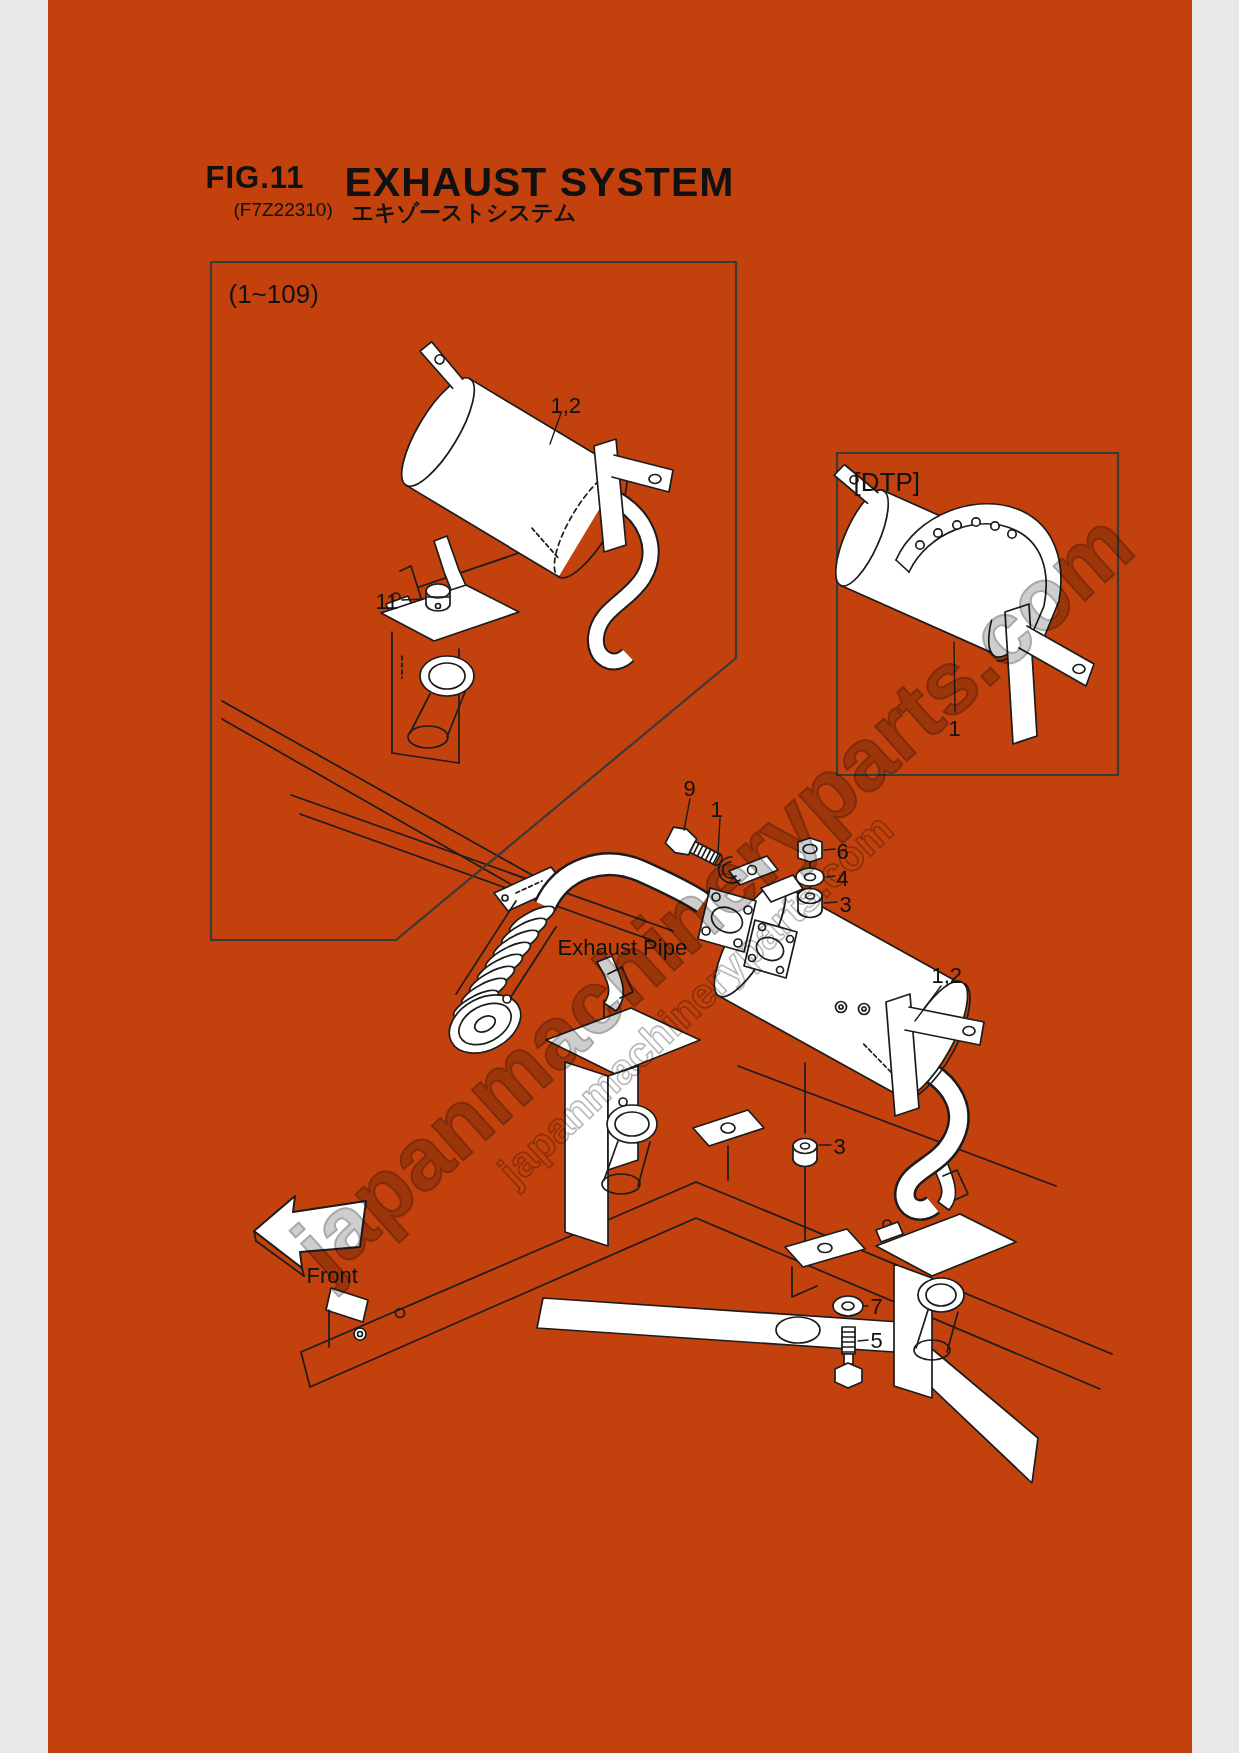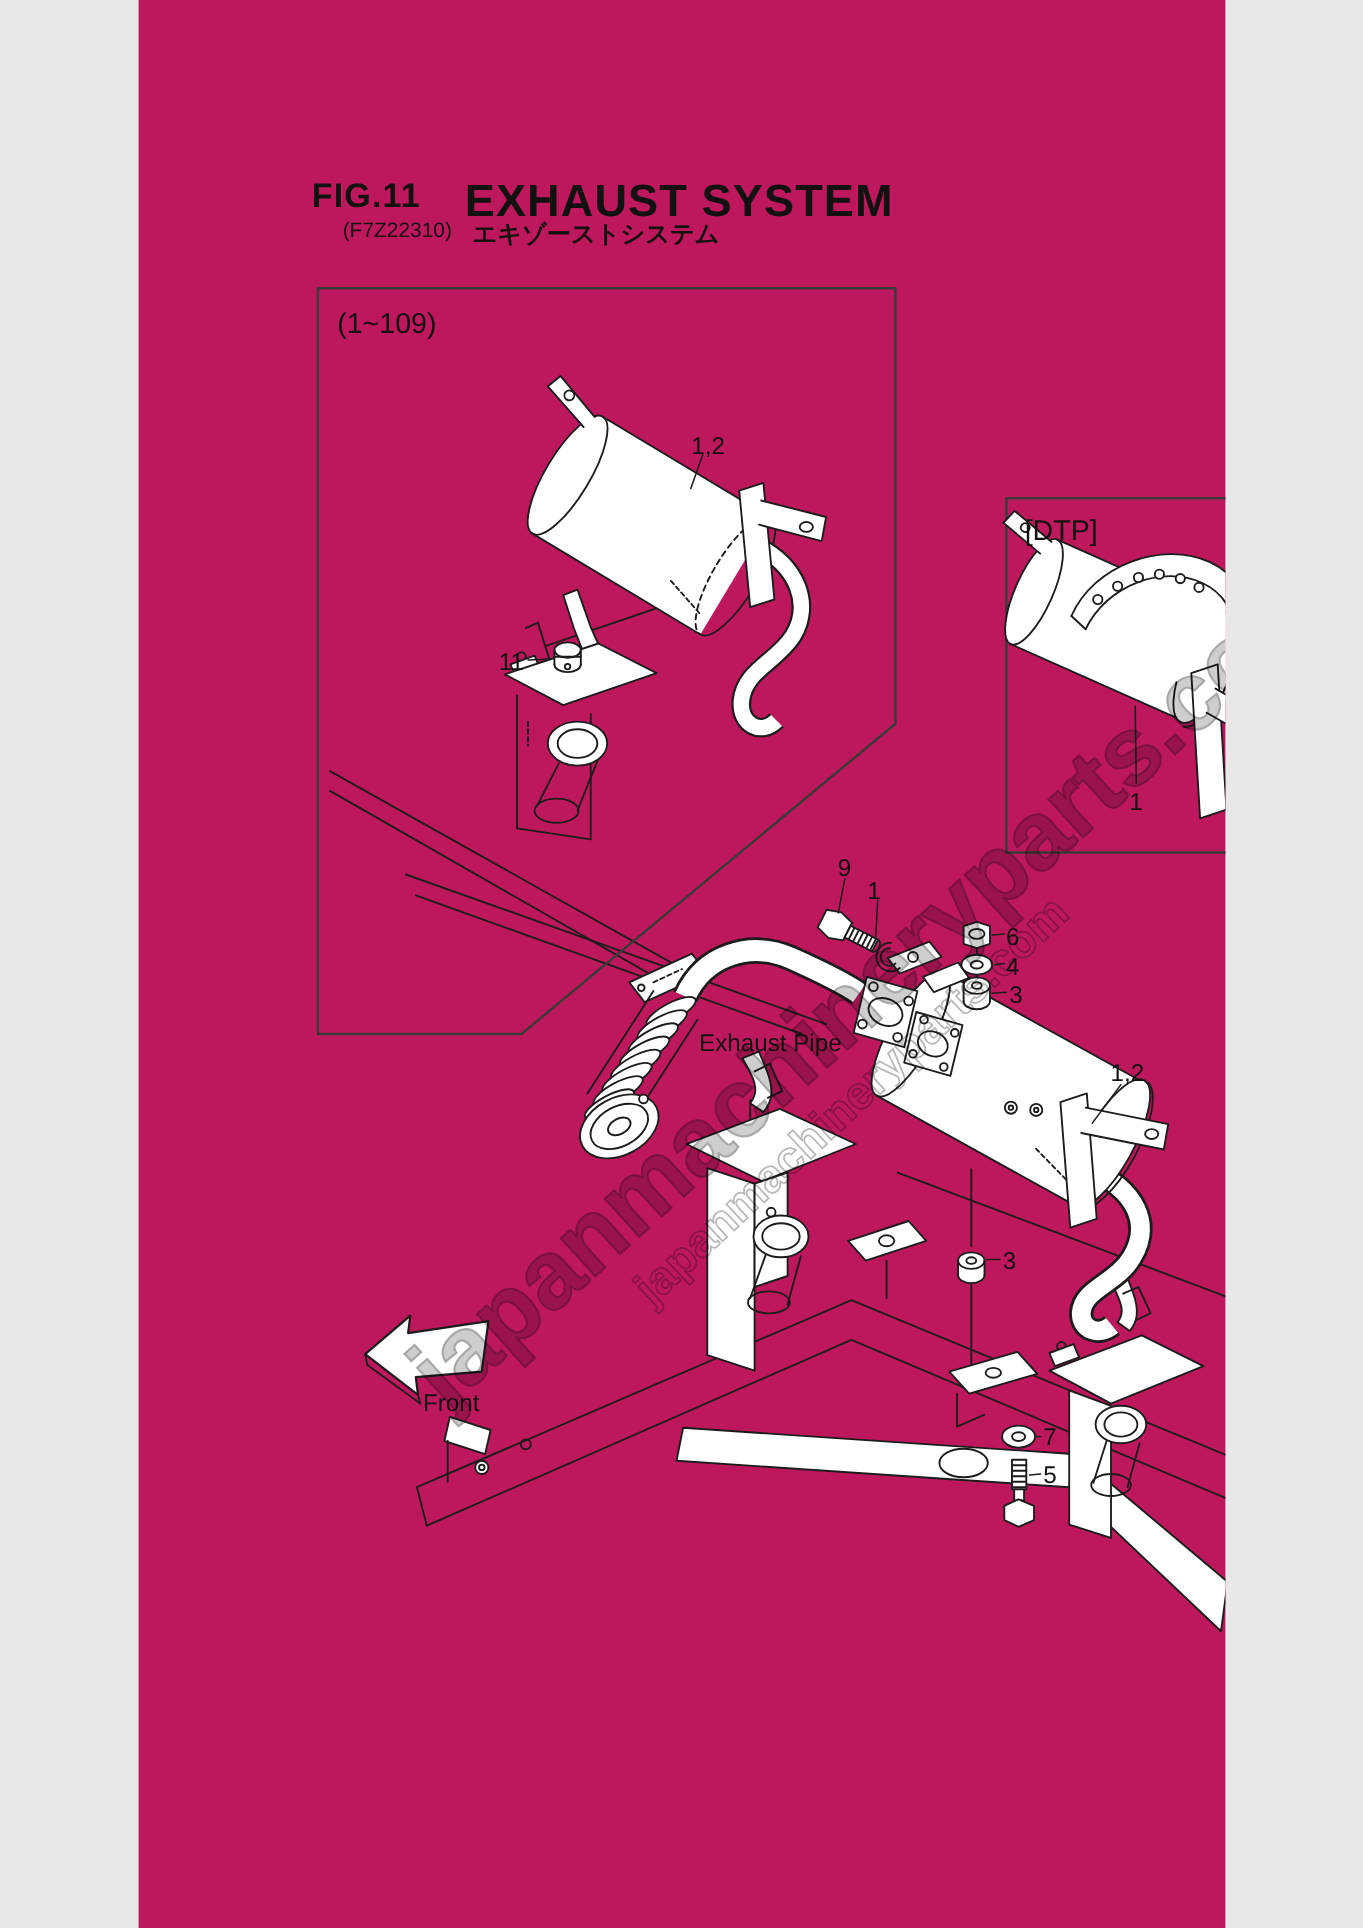--- a/index.html
+++ b/index.html
@@ -1,16 +1,16 @@
 <!DOCTYPE html>
 <html><head>
 <meta charset="utf-8">
 <style>
   html,body{margin:0;padding:0;background:#e8e8e8;}
-  #page{position:relative;width:988px;height:1753px;background:#be185d;margin:0 auto;overflow:hidden;
+  #page{position:relative;width:1144px;height:1753px;background:#c2410c;margin:0 auto;overflow:hidden;
         font-family:"Liberation Sans", sans-serif;}
   #art{position:absolute;inset:0;z-index:1;}
   #labels{position:absolute;inset:0;z-index:2;}
   .hdr-fig{position:absolute;left:158px;top:160px;font-size:31px;font-weight:bold;color:#111;letter-spacing:1px;}
   .hdr-title{position:absolute;left:297px;top:159px;font-size:41px;font-weight:bold;color:#111;letter-spacing:1px;}
   .hdr-code{position:absolute;left:186px;top:199px;font-size:19px;color:#111;}
   .hdr-ja{position:absolute;left:304px;top:198px;font-size:22px;font-weight:bold;color:#111;}
   .boxlab{position:absolute;font-size:26px;color:#111;}
   .anno{position:absolute;font-size:22px;color:#111;}
   .callout{position:absolute;font-size:22px;color:#111;white-space:nowrap;}

